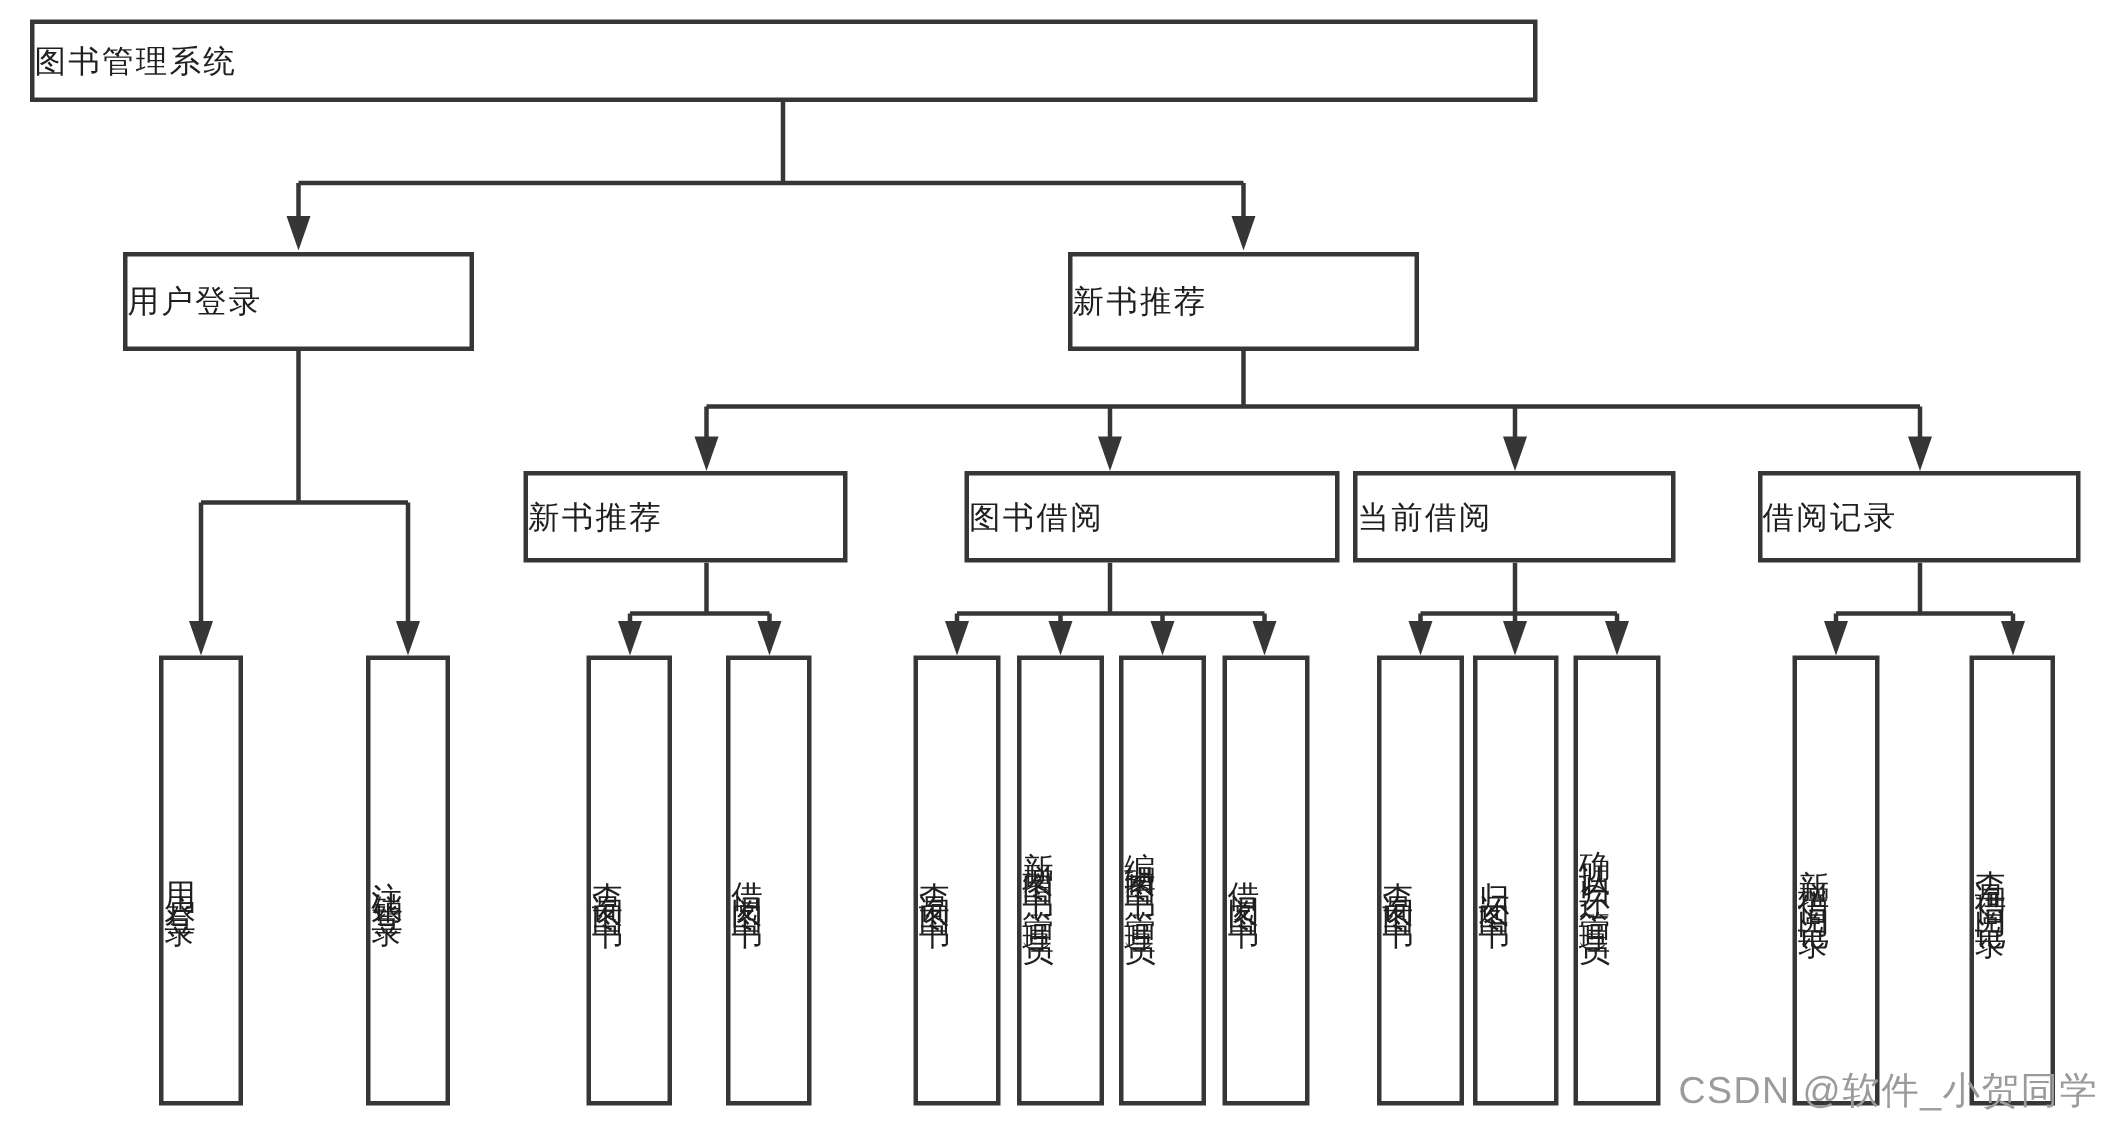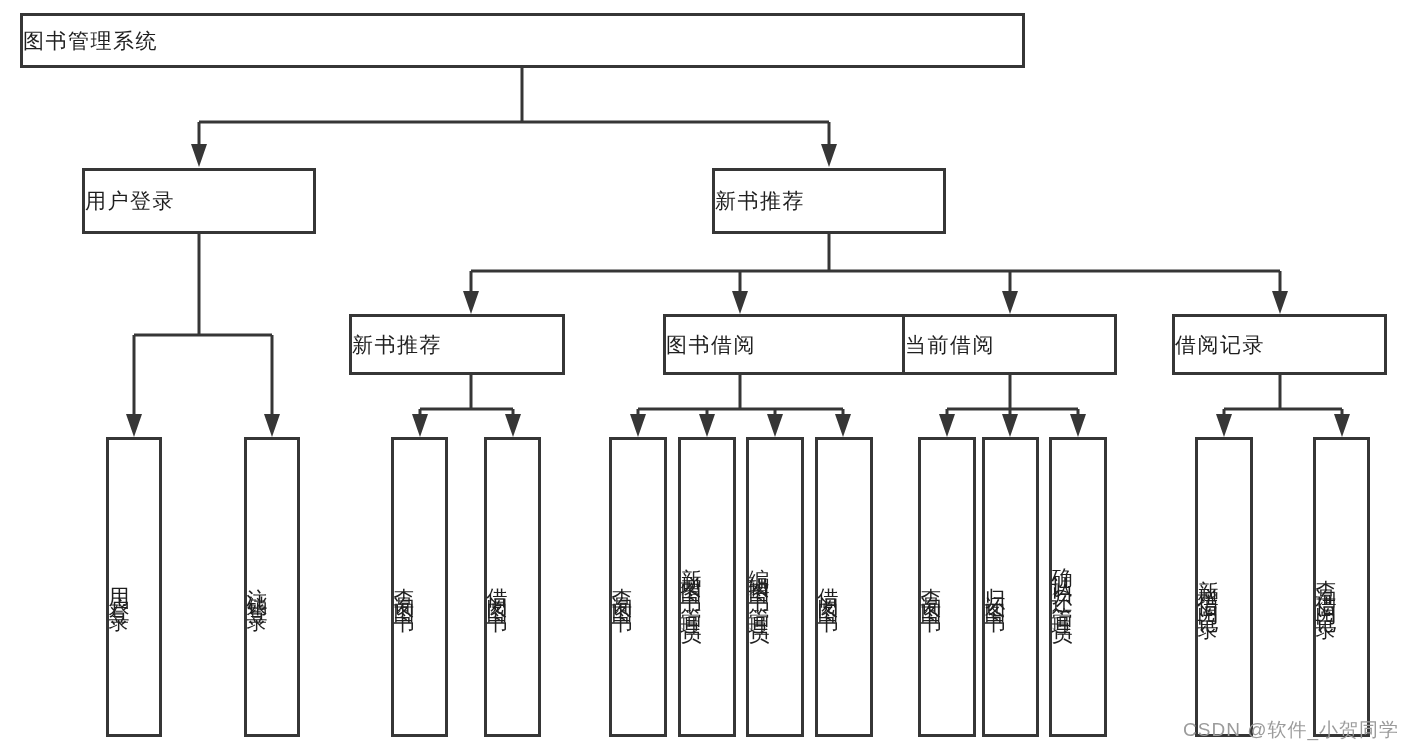--- a/index.html
+++ b/index.html
@@ -14,21 +14,21 @@
     display:flex;align-items:center;
     color:var(--text,#1f1f1f);
   }
   .hbox{font-size:21px;letter-spacing:1.5px;}
   .vbox .vlabel{
     writing-mode:vertical-rl;text-orientation:mixed;
     font-size:21px;line-height:1;letter-spacing:8px;
   }
   .watermark{
     position:absolute;right:6px;bottom:4px;z-index:5;
-    font-size:19px;letter-spacing:1px;color:var(--wm,#9b9b9b);white-space:nowrap;
+    font-size:25px;letter-spacing:1px;color:var(--wm,#9b9b9b);white-space:nowrap;
   }
 </style>
 </head>
 <body>
 
 <div class="stage" id="stage" style="--line: #363636; --text: #1f1f1f; --wm: #9b9b9b; --bg: #ffffff;">
 
   <svg class="connectors" id="connectors" width="1405" height="747">
       <line x1="522" y1="68" x2="522" y2="122" stroke="#363636" stroke-width="3"></line>
       <line x1="199" y1="122" x2="829" y2="122" stroke="#363636" stroke-width="3"></line>
@@ -91,21 +91,21 @@
   <div class="node hbox" style="left:82px;top:168px;width:234px;height:66px;">
     <span>用户登录</span>
   </div>
   <div class="node hbox" style="left:712px;top:168px;width:234px;height:66px;">
     <span>新书推荐</span>
   </div>
 
   <div class="node hbox" style="left:349px;top:314px;width:216px;height:61px;">
     <span>新书推荐</span>
   </div>
-  <div class="node hbox" style="left:663px;top:314px;width:250px;height:61px;">
+  <div class="node hbox" style="left:643px;top:314px;width:250px;height:61px;">
     <span>图书借阅</span>
   </div>
   <div class="node hbox" style="left:902px;top:314px;width:215px;height:61px;font-family:Liberation Serif, serif;">
     <span>当前借阅</span>
   </div>
   <div class="node hbox" style="left:1172px;top:314px;width:215px;height:61px;">
     <span>借阅记录</span>
   </div>
 
   <div class="node vbox" style="left:106px;top:437px;width:56px;height:300px;">

